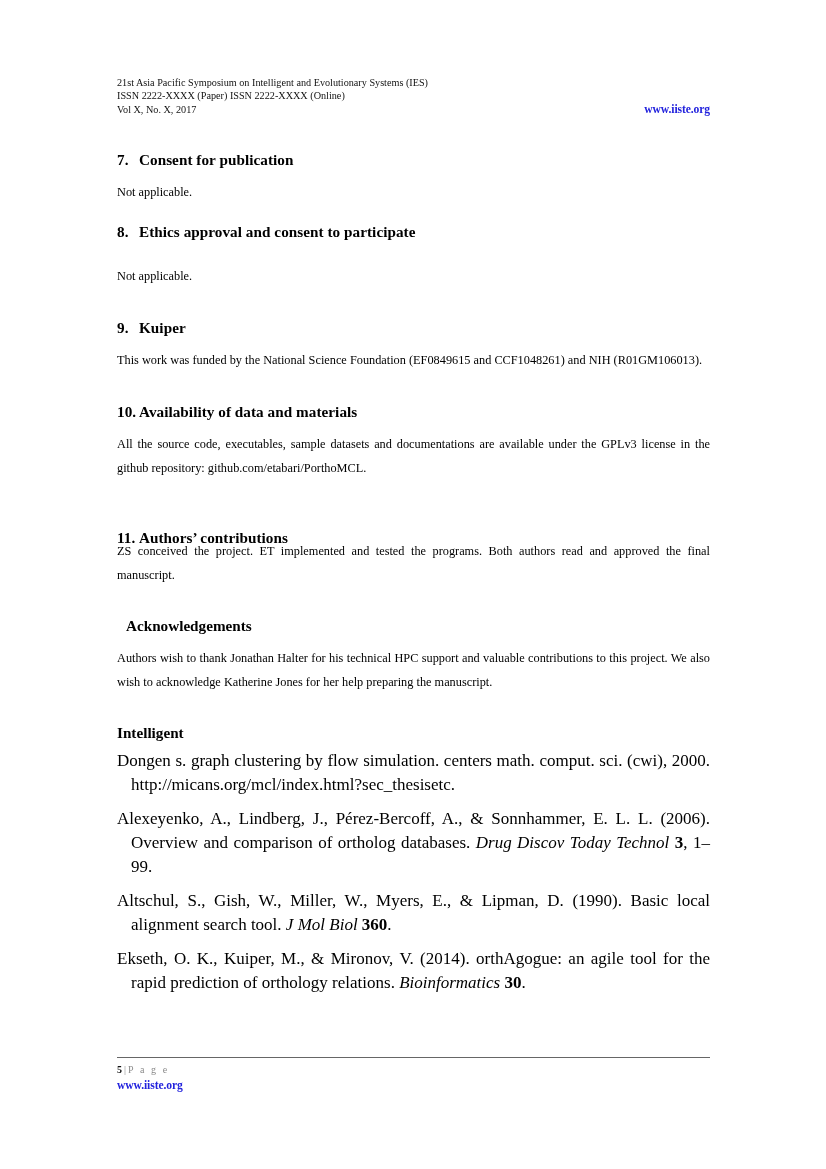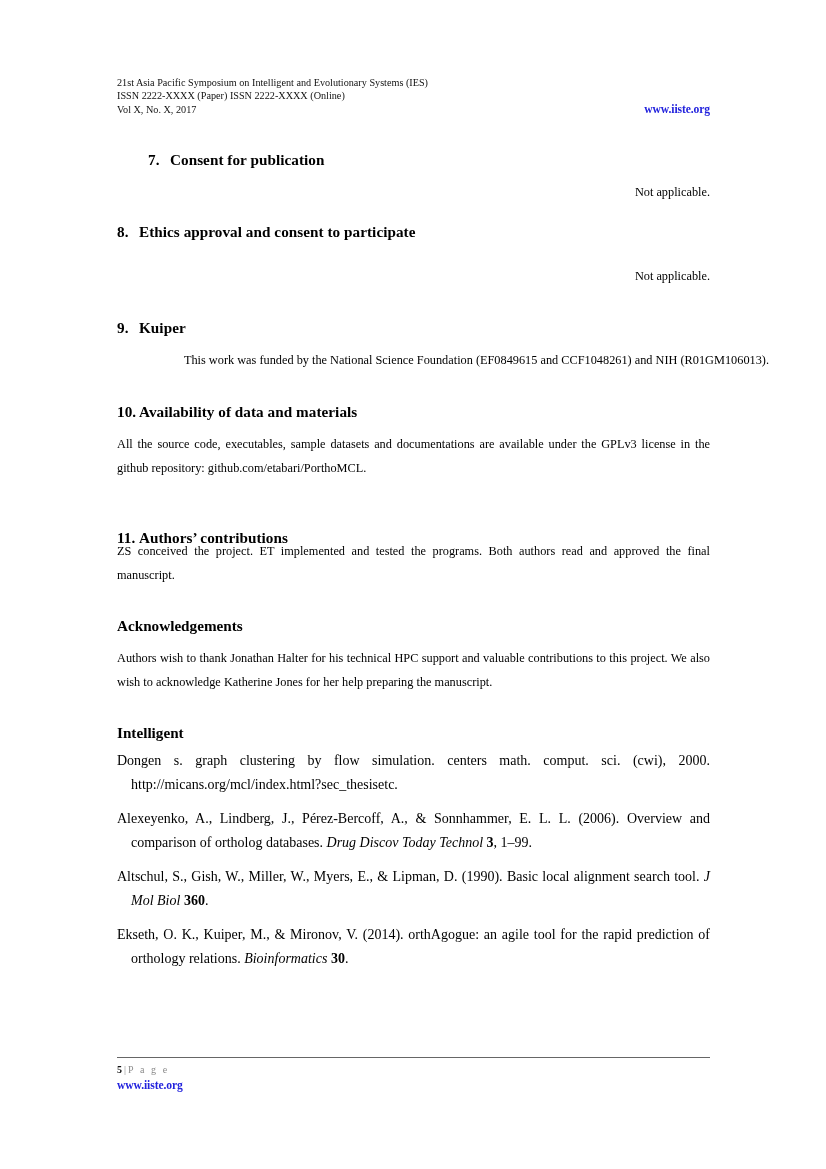--- a/index.html
+++ b/index.html
@@ -73,46 +73,46 @@
 
   
   p.body-text {
     font-size: 12.3px;
     line-height: 24px;
     margin: 0;
     padding: 0;
     text-align: justify;
     text-justify: inter-word;
   }
-  p.body-text.nojust { text-align: right; }
-
-  
-  .blk-7-h  { position: absolute; left: 0; top: 74px;  width: 593px; margin-left: 31px; }
+  p.body-text.nojust { text-align: left; }
+
+  
+  .blk-7-h  { position: absolute; left: 0; top: 74px;  width: 593px; }
   .blk-7-p  { position: absolute; left: 0; top: 104px; width: 593px; }
   .blk-8-h  { position: absolute; left: 0; top: 146px; width: 593px; }
   .blk-8-p  { position: absolute; left: 0; top: 188px; width: 593px; }
   .blk-9-h  { position: absolute; left: 0; top: 242px; width: 593px; }
   .blk-9-p  { position: absolute; left: 0; top: 272px; width: 652px; }
   .blk-10-h { position: absolute; left: 0; top: 326px; width: 593px; }
   .blk-10-p { position: absolute; left: 0; top: 356px; width: 593px; }
   .blk-11-h { position: absolute; left: 0; top: 452px; width: 593px; }
   .blk-11-p { position: absolute; left: 0; top: 463px; width: 593px; }
-  .blk-ack-h{ position: absolute; left: 0; top: 540px; width: 593px; }
+  .blk-ack-h{ position: absolute; left: 9px; top: 540px; width: 593px; }
   .blk-ack-p{ position: absolute; left: 0; top: 570px; width: 593px; }
   .blk-ref-h{ position: absolute; left: 0; top: 647px; width: 593px; }
   .blk-ref-l{ position: absolute; left: 0; top: 673px; width: 593px; }
 
   
   .ref-list {
     margin: 0;
     padding: 0;
     list-style: none;
   }
   .ref-item {
-    font-size: 14px;
+    font-size: 17px;
     line-height: 24px;
     text-align: justify;
     text-justify: inter-word;
     padding-left: 14px;
     text-indent: -14px;
     margin-bottom: 10px;
   }
   .ref-item:last-child { margin-bottom: 0; }
   .ref-item i { font-style: italic; }
   .ref-item b { font-weight: bold; }

